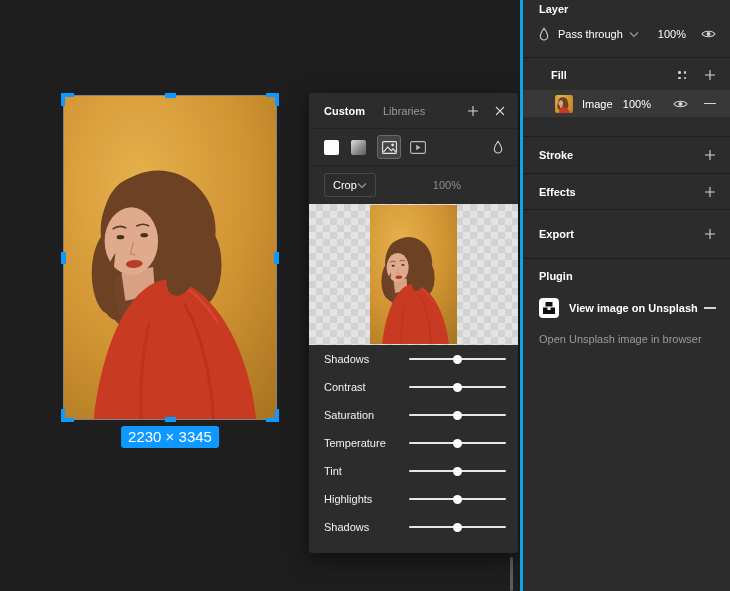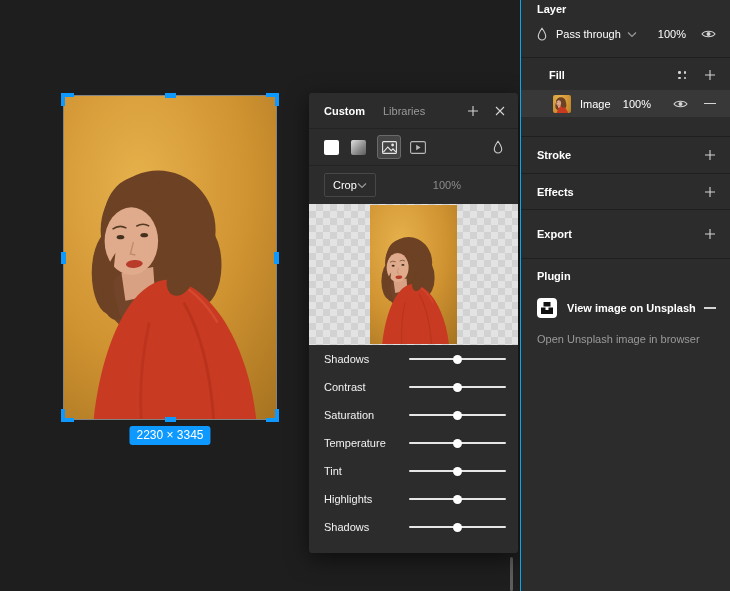--- a/index.html
+++ b/index.html
@@ -15,21 +15,21 @@
   .br.tl { left:-3px; top:-3px;  border-left:4px solid var(--blue); border-top:4px solid var(--blue); }
   .br.tr { right:-3px; top:-3px; border-right:4px solid var(--blue); border-top:4px solid var(--blue); }
   .br.bl { left:-3px; bottom:-3px; border-left:4px solid var(--blue); border-bottom:4px solid var(--blue); }
   .br.brr{ right:-3px; bottom:-3px; border-right:4px solid var(--blue); border-bottom:4px solid var(--blue); }
   .hb { position:absolute; width:11px; height:5px; background:var(--blue); left:calc(50% - 5.5px); }
   .hb.top { top:-3px; } .hb.bot { bottom:-3px; }
   .vb { position:absolute; width:5px; height:12px; background:var(--blue); top:calc(50% - 6px); }
   .vb.lft { left:-3px; } .vb.rgt { right:-3px; }
   .dim-badge { position:absolute; top:calc(100% + 7px); left:50%; transform:translateX(-50%);
                background:var(--blue); color:#fff; padding:2px 7px 3px; border-radius:3px;
-               white-space:nowrap; font-size:12px; }
+               white-space:nowrap; font-size:15px; }
   .scroll-stub { position:absolute; left:510px; top:557px; width:3px; height:34px;
                  background:#5d5d5d; border-radius:2px; }
 
   
   .fpanel { position:absolute; left:309px; top:93px; width:209px; height:460px;
             background:#2c2c2c; border-radius:3px; box-shadow:0 6px 22px rgba(0,0,0,.55); }
   .fp-header { height:36px; display:flex; align-items:center; padding:0 12px 0 15px;
                border-bottom:1px solid #232323; }
   .tab { cursor:default; }
   .tab.active { font-weight:700; color:#fff; }
@@ -58,21 +58,21 @@
   .preview svg { display:block; margin-top:1px; }
   .sliders { padding:0 12px 0 15px; }
   .slider-row { height:28px; display:flex; align-items:center; }
   .slider-label { flex:1; color:#f2f2f2; }
   .slider-track { position:relative; width:97px; height:2px; background:#e6e6e6; border-radius:1px; }
   .slider-handle { position:absolute; top:-3.5px; width:9px; height:9px; border-radius:50%;
                    background:#fff; }
 
   
   .rpanel { position:absolute; left:520px; top:0; width:210px; height:591px;
-            background:#2c2c2c; border-left:1px solid #0ea5e9; }
+            background:#2c2c2c; border-left:3px solid #0ea5e9; }
   .sect { border-bottom:1px solid #1f1f1f; }
   .sect-title { font-weight:700; color:#fff; padding:0 16px; }
   .rrow { display:flex; align-items:center; padding:0 14px 0 16px; }
   .sect.layer { height:58px; }
   .sect.layer .sect-title { padding-top:3px; }
   .sect.layer .rrow { height:28px; margin-top:5px; }
   .blend-label { margin-left:9px; }
   .pct { margin-left:auto; margin-right:15px; }
   .sect.fill { height:77px; }
   .fill-head { height:30px; display:flex; align-items:center; padding:0 14px 0 16px; margin-top:2px;margin-left:12px; }

